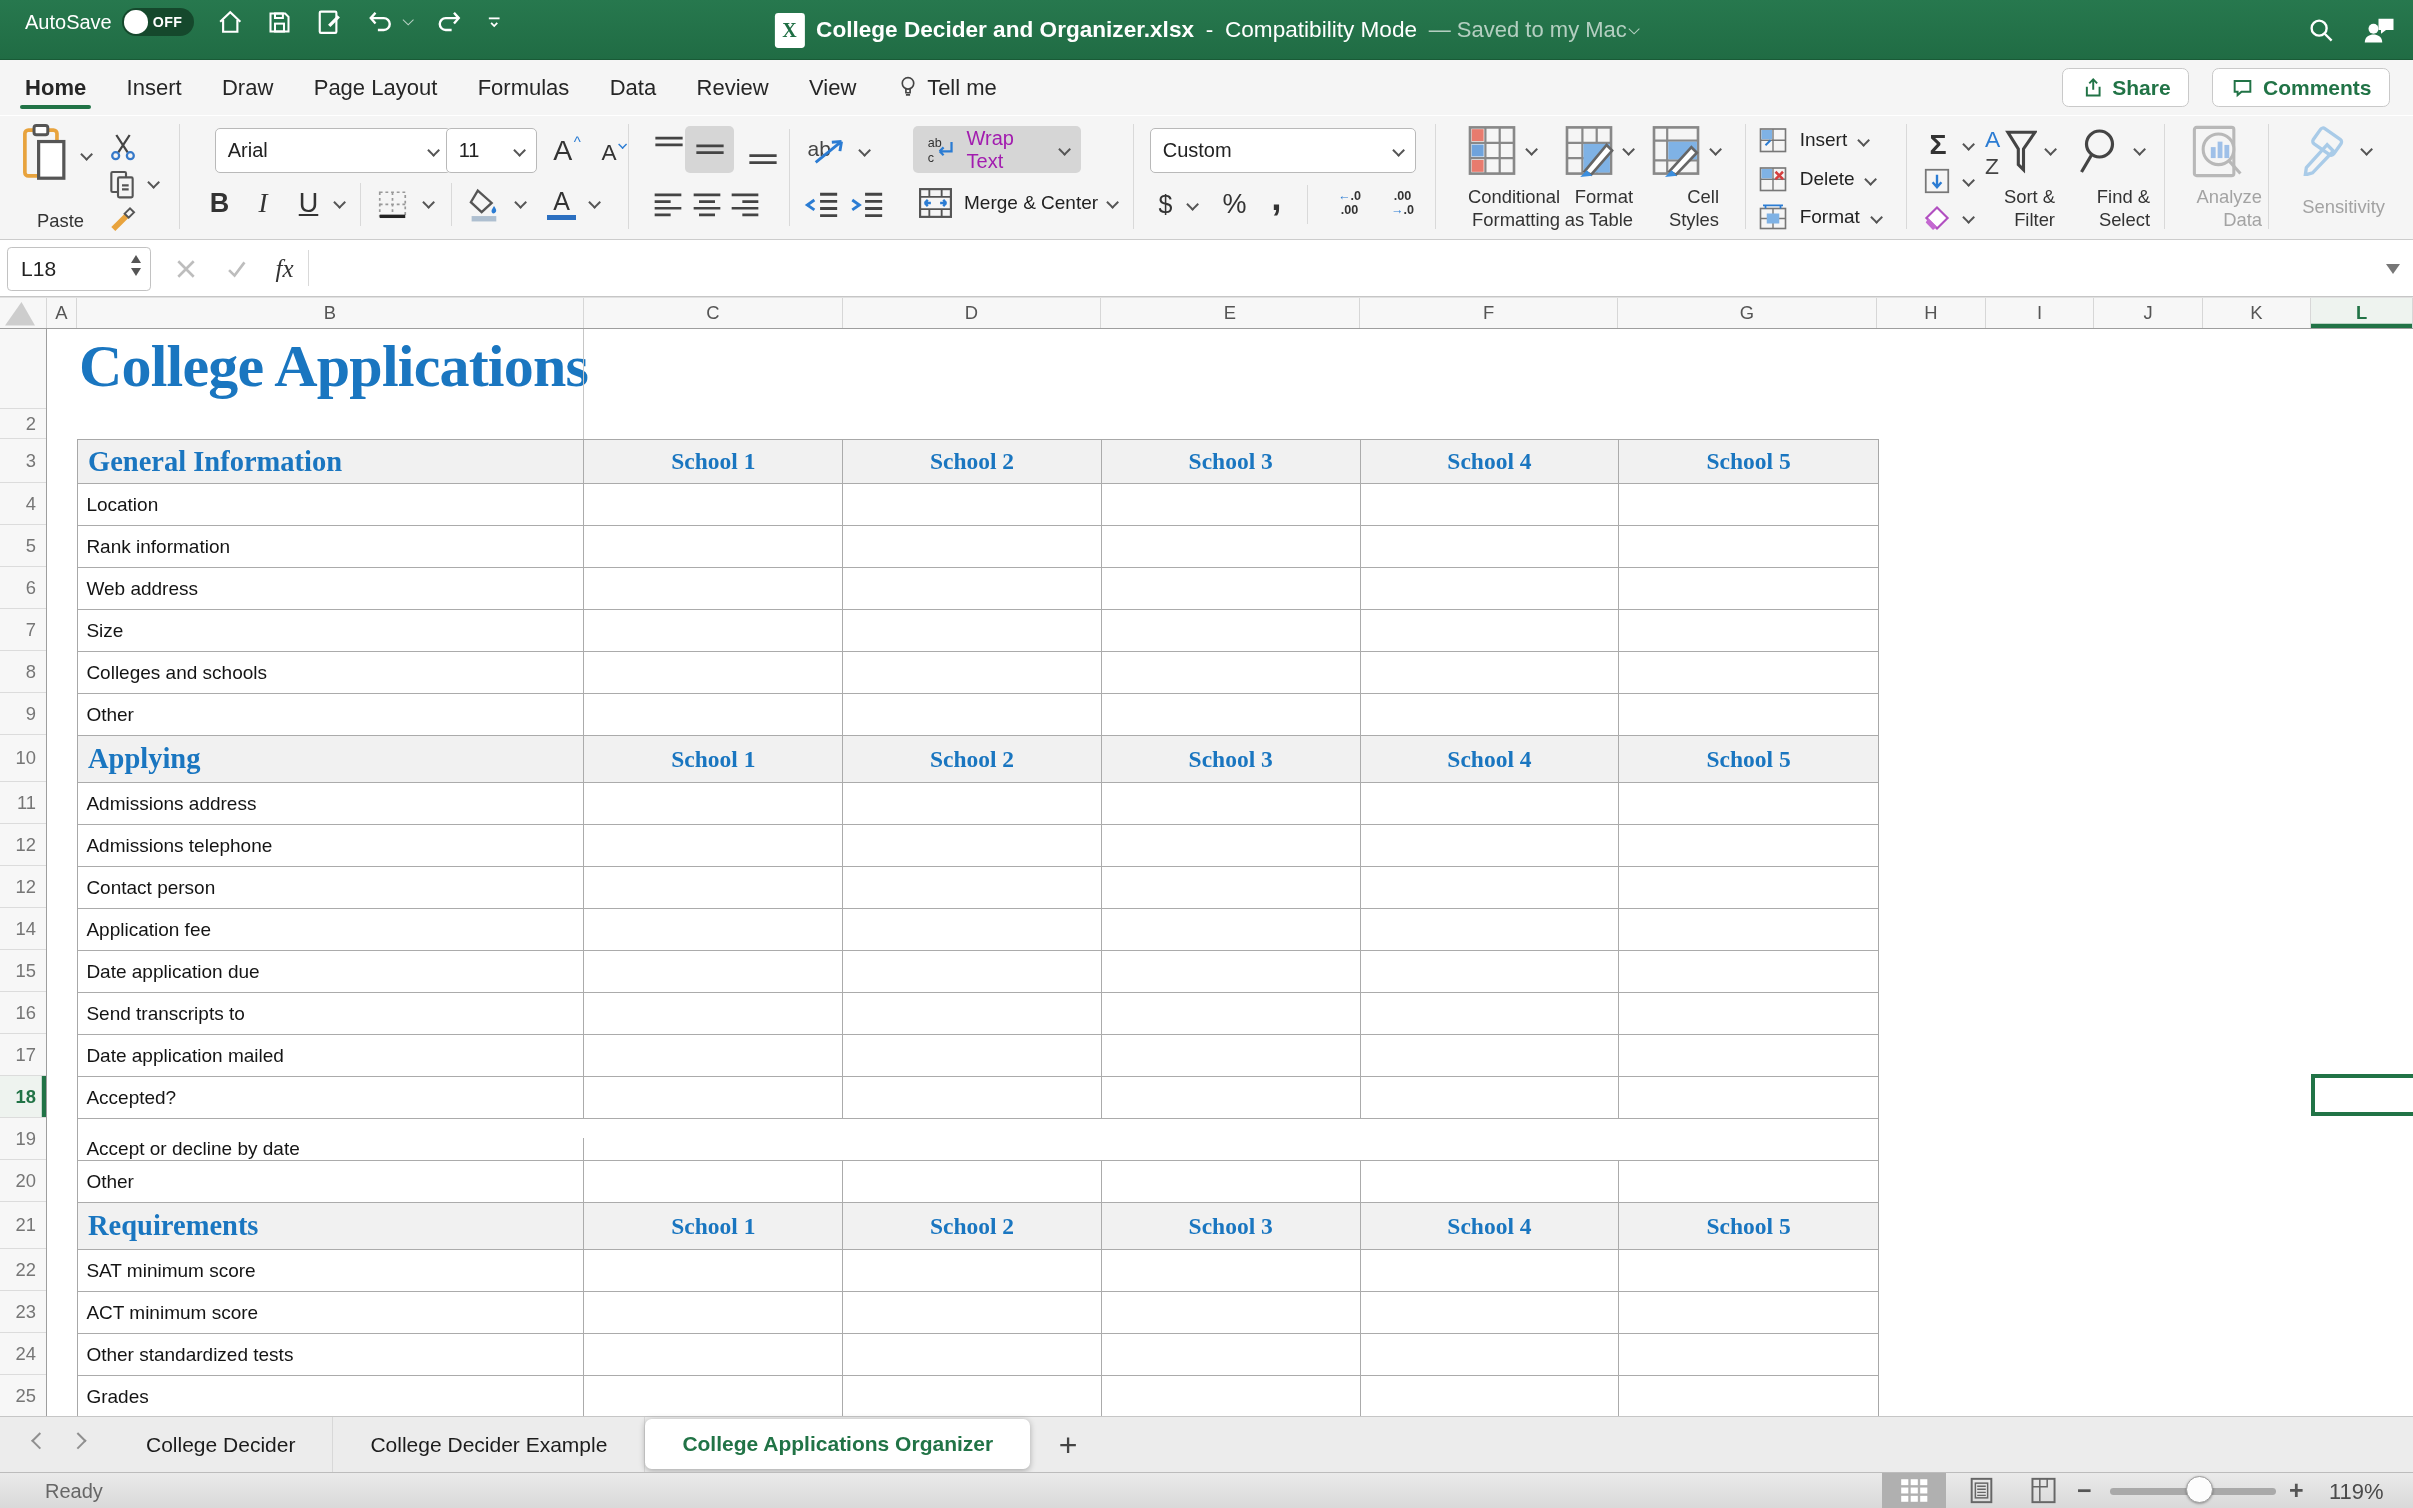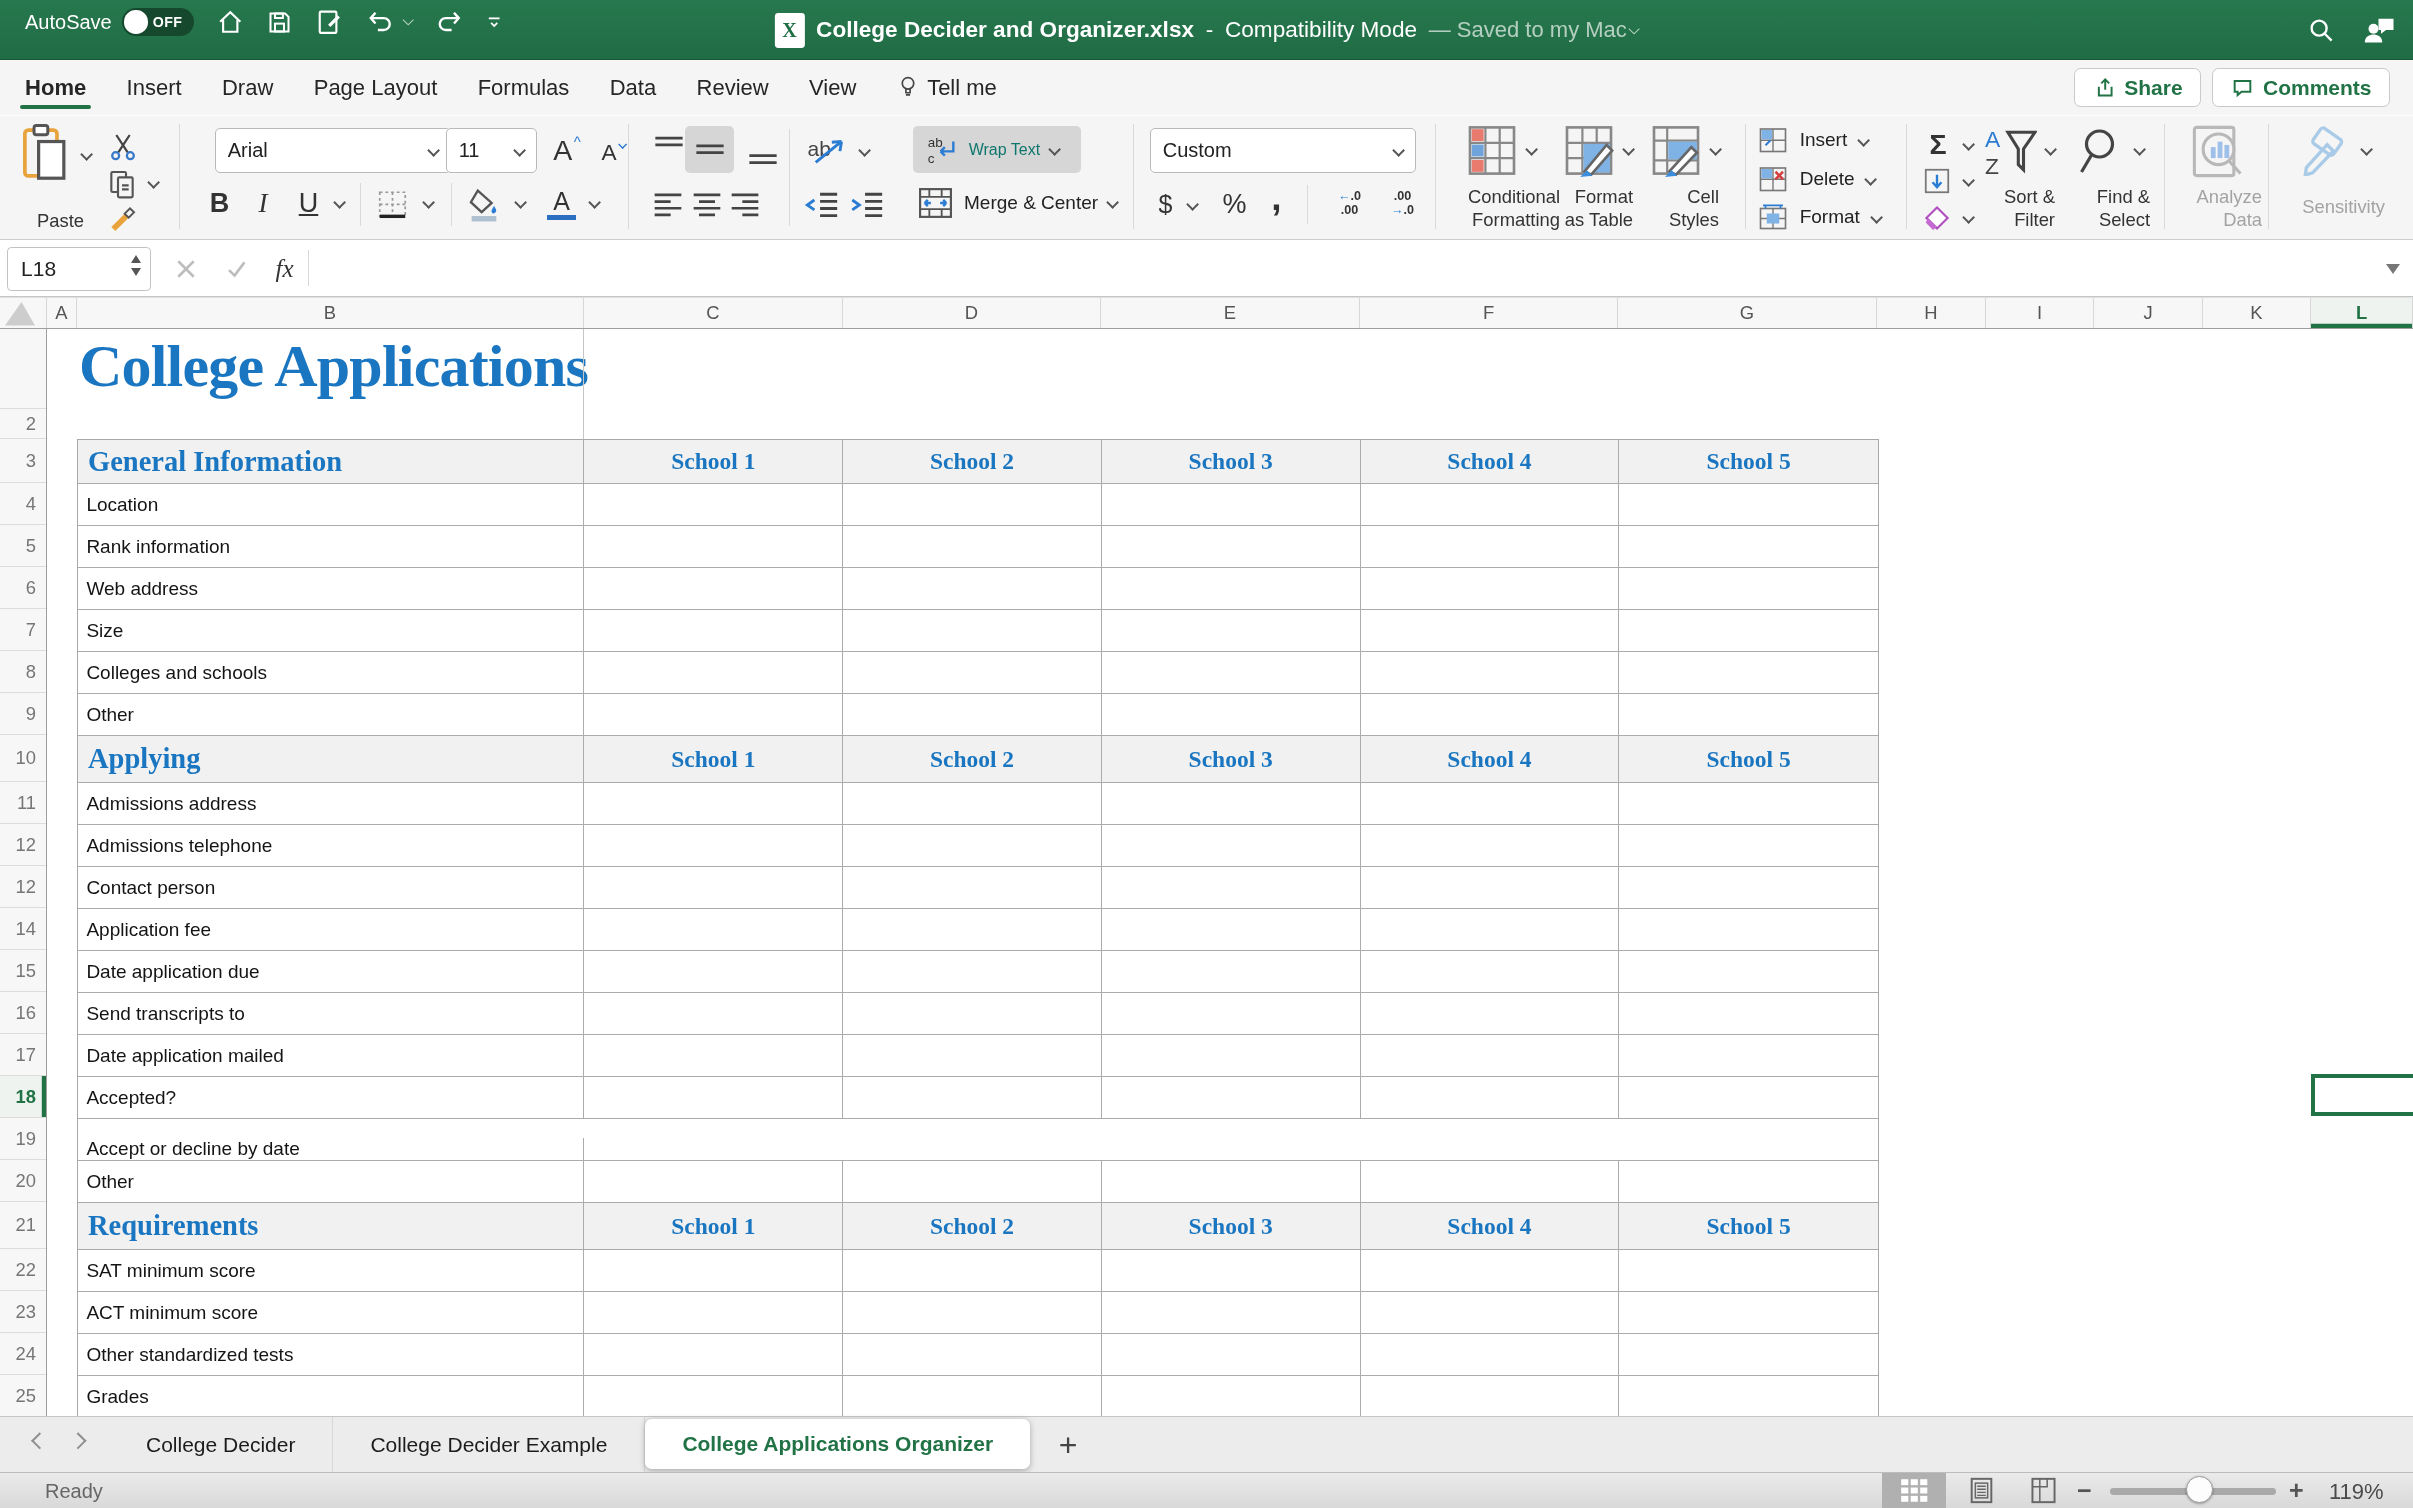--- a/index.html
+++ b/index.html
@@ -27,21 +27,21 @@
   .xlicon{width:30px;height:35px;background:#fff;border-radius:3.4px;position:relative;display:flex;align-items:center;justify-content:center}
   .xlicon span{color:#1e6e43;font-weight:bold;font-size:20px;font-family:"Liberation Serif",serif}
 
   
   .tabrow{position:absolute;left:0;top:60px;width:2413px;height:55px;background:#f5f5f5}
   .rtabs{position:absolute;left:15px;top:0;height:55px;display:flex;align-items:center;gap:37px;padding-left:8.4px}
   .rtab{font-size:22px;color:#262626;position:relative;padding:11.7px 1.7px;cursor:default}
   .rtab.active{font-weight:bold}
   .rtab.active::after{content:"";position:absolute;left:-3.4px;right:-3.4px;bottom:3.4px;height:4.2px;background:#217346;border-radius:2.5px}
   .tellme{display:flex;align-items:center;gap:8.4px}
-  .tr-right{position:absolute;right:23.5px;top:8.4px;display:flex;gap:11px}
+  .tr-right{position:absolute;right:23.5px;top:8.4px;display:flex;gap:23px}
   .pillbtn{height:39px;border:0.8px solid #c9c9c9;border-radius:6.7px;background:#fff;display:flex;
     align-items:center;gap:8.4px;padding:0 17px;color:#217346;font-size:21px;font-weight:bold}
 
   
   .ribbon{position:absolute;left:0;top:116px;width:2413px;height:124px;background:#f5f5f5;border-bottom:0.8px solid #cccccc}
   .vdiv{position:absolute;top:8.4px;bottom:10px;width:0.8px;background:#d9d9d9}
   .combo{position:absolute;height:45px;background:#fff;border:0.8px solid #b9b9b9;border-radius:5px;
     display:flex;align-items:center;font-size:20px;color:#222;padding:0 11.7px;justify-content:space-between}
   .chv{width:9.2px;height:9.2px;border-right:2px solid #555;border-bottom:2px solid #555;transform:rotate(45deg);display:inline-block;flex:none}
   .chva{position:absolute;width:9.2px;height:9.2px;border-right:2px solid #555;border-bottom:2px solid #555;transform:rotate(45deg)}
@@ -335,21 +335,21 @@
         <path d="M6 19 L22 6 M22 6 L16 6.5 M22 6 L21 12" stroke="#2b7cd3" stroke-width="1.8" fill="none"></path>
       </svg>
   </div>
   <span class="chva" style="left:860px;top:30px"></span>
   <div class="ab hl" style="left:913px;top:10px;width:168px;height:47px;display:flex;align-items:center;gap:10px;padding:0 11.7px">
     <svg width="34" height="34" viewBox="0 0 24 24">
         <text x="2" y="10" font-size="9.5" fill="#333" font-family="Liberation Sans">ab</text>
         <text x="2" y="21" font-size="9.5" fill="#333" font-family="Liberation Sans">c</text>
         <path d="M20 6 V13 H11 M11 13 L14 10 M11 13 L14 16" stroke="#2b7cd3" stroke-width="1.7" fill="none"></path>
       </svg>
-    <span style="font-size:16px;color:#0f766e">Wrap Text</span>
+    <span style="font-size:20px;color:#a21caf">Wrap Text</span>
     <span class="chv"></span>
   </div>
   <div class="ab" style="left:652px;top:74px">
     <svg width="32" height="28.5" viewBox="0 0 24 20" stroke="#444" stroke-width="2">
         <path d="M2 3 H22 M2 8 H14 M2 13 H22 M2 18 H14"></path>
       </svg>
   </div>
   <div class="ab" style="left:691px;top:74px">
     <svg width="32" height="28.5" viewBox="0 0 24 20" stroke="#444" stroke-width="2">
         <path d="M2 3 H22 M6 8 H18 M2 13 H22 M6 18 H18"></path>

